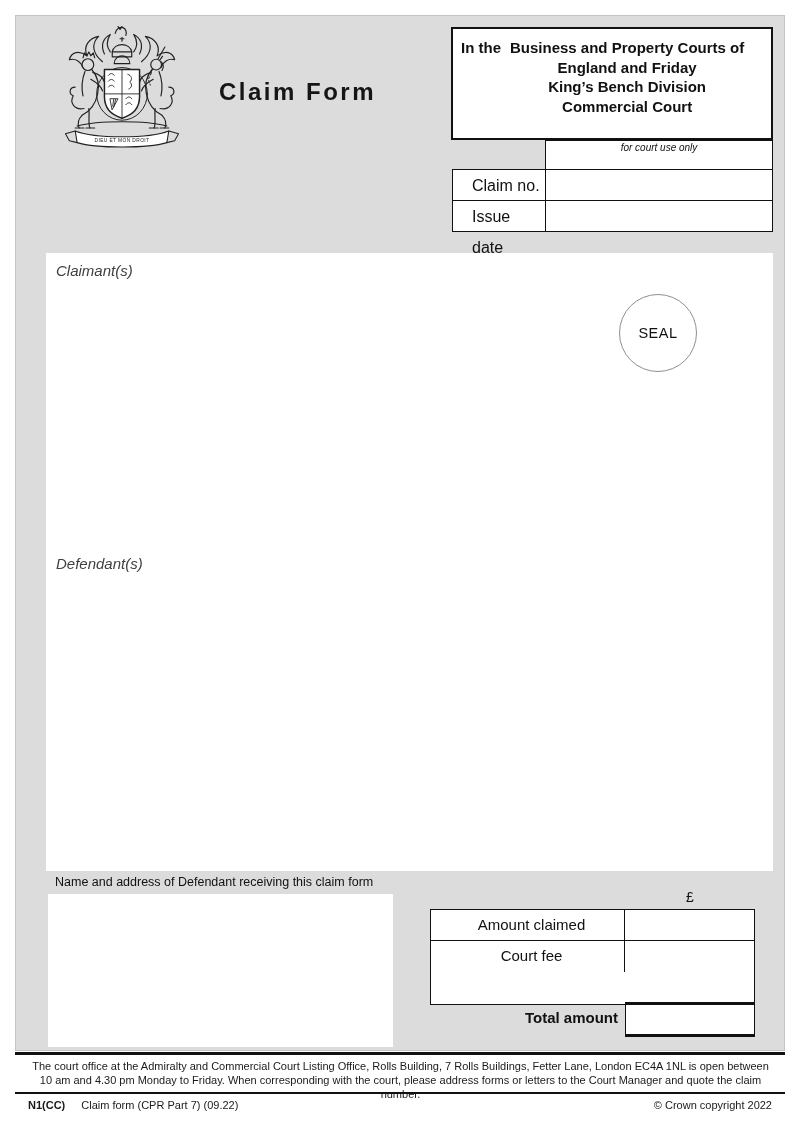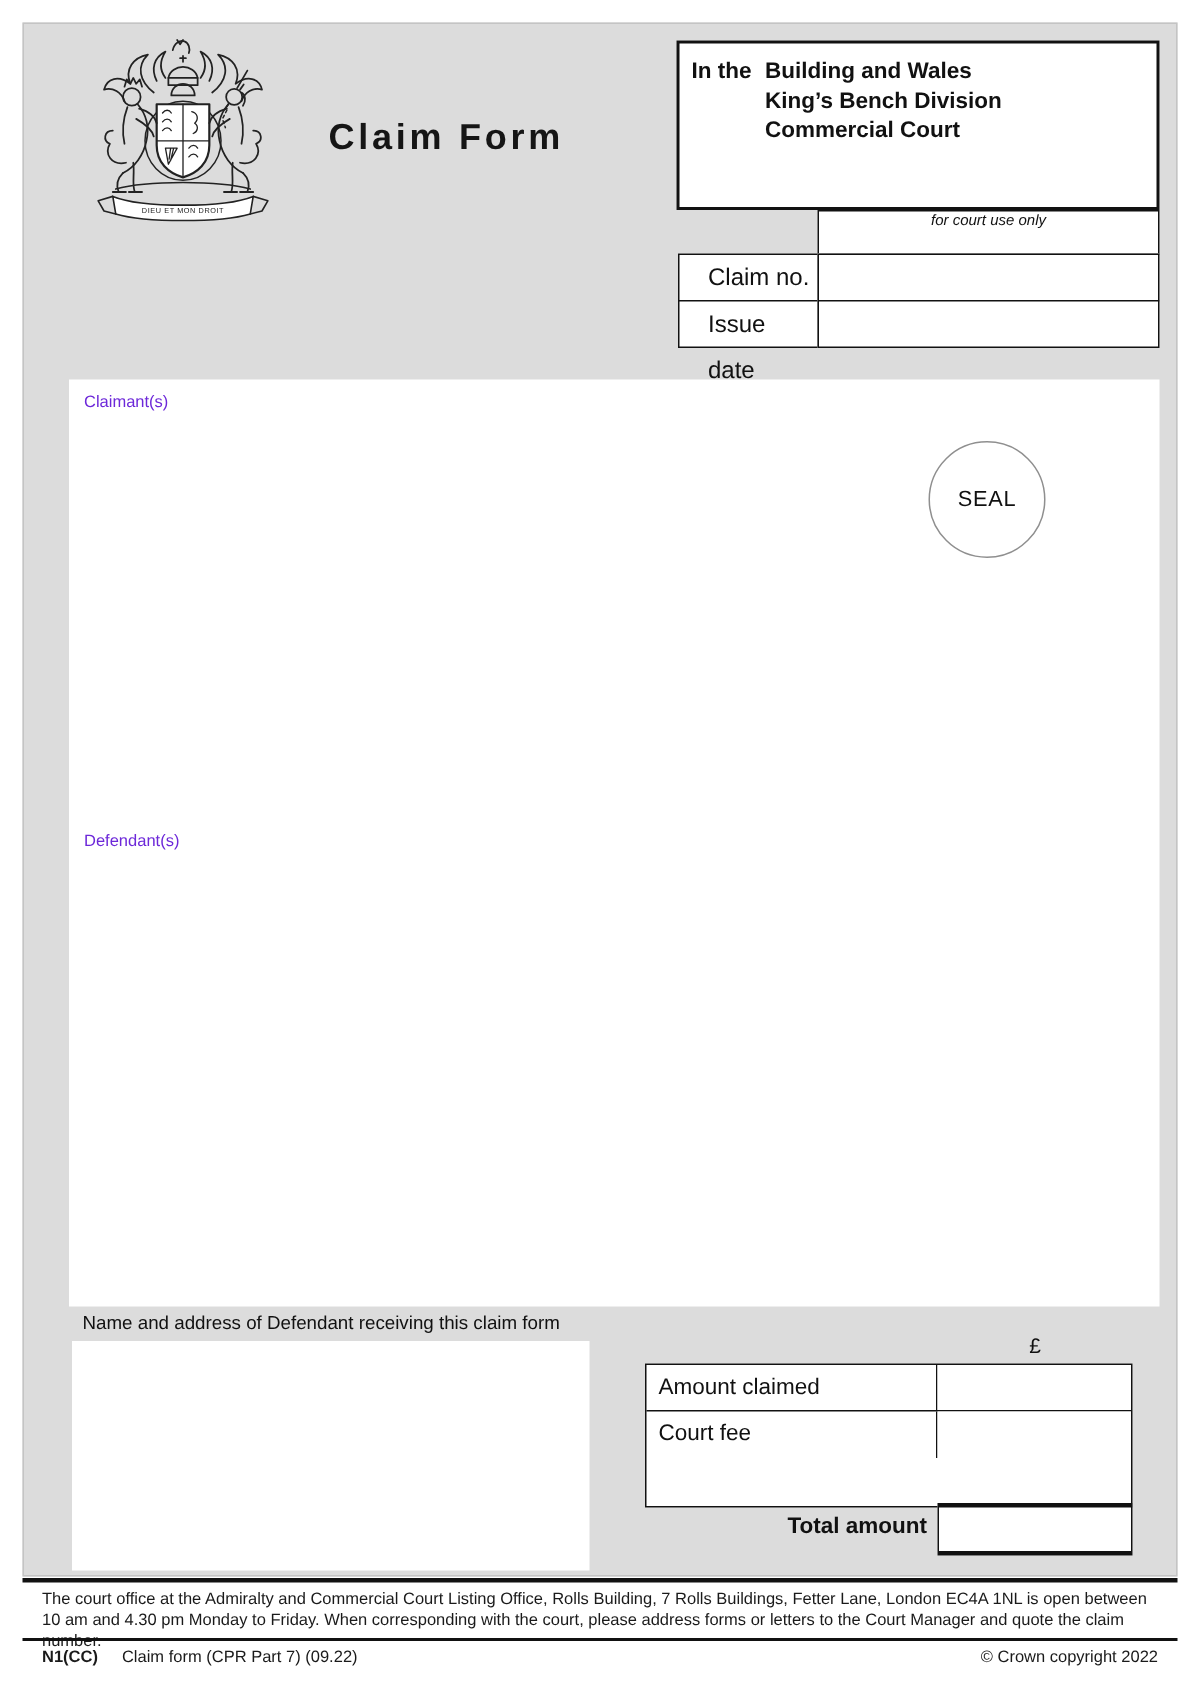--- a/index.html
+++ b/index.html
@@ -1,20 +1,20 @@
 <!DOCTYPE html>
 <html><head>
 <meta charset="utf-8">
 <style>
   html,body{margin:0;padding:0;background:#fff;}
   .sheet{
     position:relative; width:800px; height:1130px; background:#ffffff;
     font-family:"Liberation Sans", sans-serif; color:#111; overflow:hidden;
   }
-  .abs{position:absolute;}
+  .abs{position:absolute;text-align:center;}
   .gray-page{
     left:15px; top:15px; width:770px; height:1036px;
     background:#dcdcdc; border:1px solid #c4c4c4; box-sizing:border-box;
   }
   .form-title{
     left:219px; top:78px; font-size:24px; font-weight:bold; letter-spacing:2.5px;
     color:#151515; white-space:nowrap;
   }
   .crest{ left:44px; top:24px; }
   
@@ -29,21 +29,21 @@
   .cell{ position:absolute; box-sizing:border-box; background:#fff; border:1px solid #111; }
   .fcu{ left:545px; top:140px; width:228px; height:30px; font-style:italic; font-size:10px;
         text-align:center; line-height:13px; }
   .lbl-cell{ font-size:16px; padding-left:19px; line-height:31px; }
   .claim-lbl{ left:452px; top:169px; width:94px; height:32px; }
   .claim-val{ left:545px; top:169px; width:228px; height:32px; }
   .issue-lbl{ left:452px; top:200px; width:94px; height:32px; }
   .issue-val{ left:545px; top:200px; width:228px; height:32px; }
   
   .main-panel{ left:46px; top:253px; width:727px; height:618px; background:#fff; }
-  .party-label{ position:absolute; font-size:11px; color:#6d28d9; }
+  .party-label{ position:absolute; font-size:15px; color:#404040;font-style:italic; }
   .claimant-label{ left:10px; top:9px; }
   .defendant-label{ left:10px; top:302px; }
   .party-area{ position:absolute; left:0; width:727px; }
   .claimant-area{ top:0; height:295px; }
   .defendant-area{ top:295px; height:323px; }
   .seal{
     position:absolute; left:573px; top:41px; width:76px; height:76px;
     border:1px solid #8f8f8f; border-radius:50%; background:#fff;
     display:flex; align-items:center; justify-content:center;
     font-size:14.5px; letter-spacing:0.5px; color:#111;
@@ -132,21 +132,22 @@
       </g>
       <text x="80" y="120.5" text-anchor="middle" font-size="5" letter-spacing="0.4" fill="#222" font-family="Liberation Sans, sans-serif">DIEU ET MON DROIT</text>
     </svg>
   </div>
 
   <div class="abs form-title">Claim Form</div>
 
   <div class="abs court-box">
     <span class="prefix">In the</span>
     <div class="lines">
-      <div>Building and Wales</div>
+      <div>Business and Property Courts of</div>
+      <div>England and Friday</div>
       <div>King’s Bench Division</div>
       <div>Commercial Court</div>
     </div>
   </div>
 
   <div class="cell fcu">for court use only</div>
   <div class="cell lbl-cell claim-lbl">Claim no.</div>
   <div class="cell claim-val"></div>
   <div class="cell lbl-cell issue-lbl">Issue date</div>
   <div class="cell issue-val"></div>

